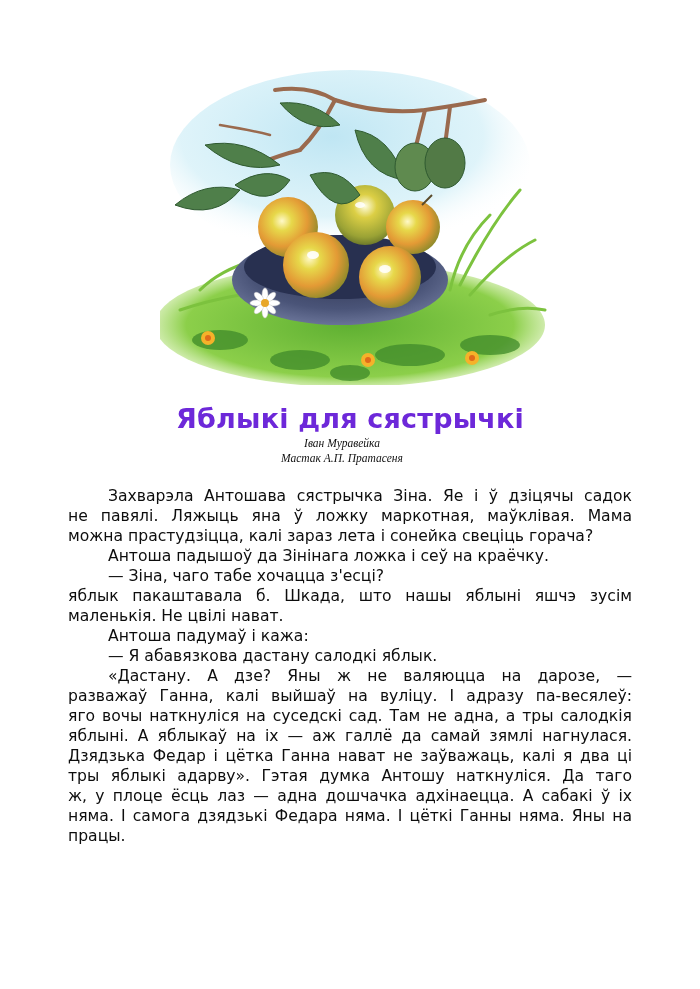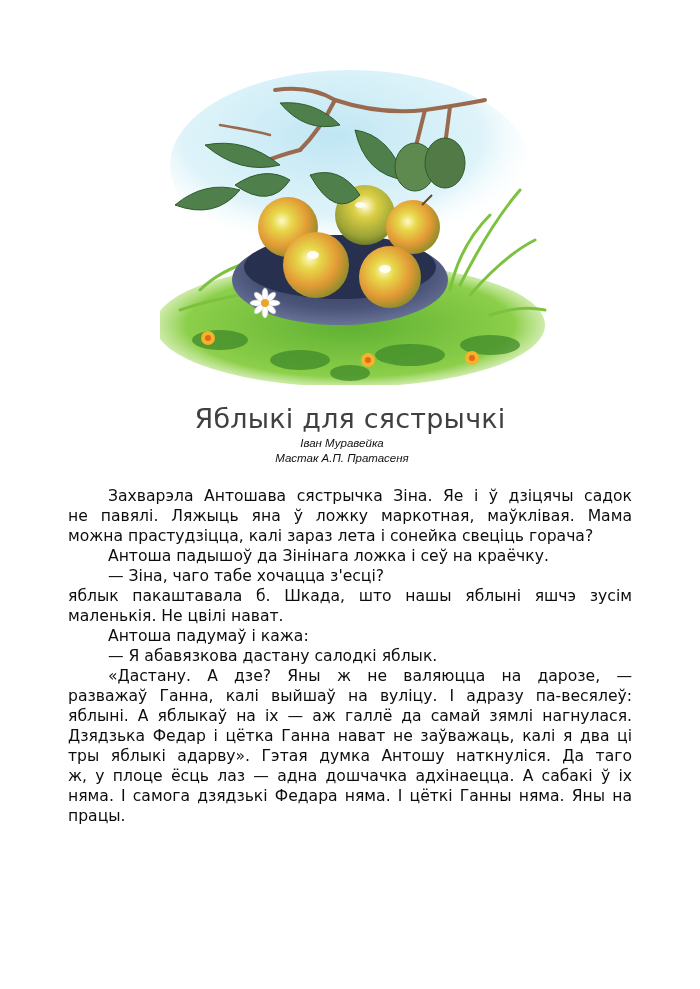--- a/index.html
+++ b/index.html
@@ -1,19 +1,19 @@
 <!DOCTYPE html>
 <html><head>
 <meta charset="utf-8">
 <style>
   html, body { margin: 0; padding: 0; background: #ffffff; }
   body { width: 700px; height: 989px; position: relative; overflow: hidden; font-family: "DejaVu Sans", sans-serif; color: #111; }
   .illustration { position: absolute; left: 160px; top: 55px; width: 390px; height: 330px; }
-  .title { position: absolute; left: 0; width: 700px; top: 402px; text-align: center; font-family: "DejaVu Sans", sans-serif; font-weight: normal; font-size: 27px; letter-spacing: 0.2px; color: #404040; margin: 0; line-height: 34px; }
-  .byline { position: absolute; left: 0; width: 684px; text-align: center; font-family: Liberation Sans, sans-serif; font-style: italic; font-size: 11.5px; color: #111; line-height: 15px; }
+  .title { position: absolute; left: 0; width: 700px; top: 402px; text-align: center; font-family: "DejaVu Sans", sans-serif; font-weight: bold; font-size: 27px; letter-spacing: 0.2px; color: #6d28d9; margin: 0; line-height: 34px; }
+  .byline { position: absolute; left: 0; width: 684px; text-align: center; font-family: Liberation Serif, serif; font-style: italic; font-size: 11.5px; color: #111; line-height: 15px; }
   .author { top: 436px; }
   .artist { top: 451px; }
   .story { position: absolute; left: 68px; top: 486px; width: 564px; font-size: 15.6px; line-height: 20px; color: #0d0d0d; }
   .line { display: block; white-space: nowrap; height: 20px; text-align: justify; text-align-last: justify; }
   .line.last { text-align-last: left; }
   .line.indent { padding-left: 40px; }
 </style>
 </head>
 <body>
 
@@ -152,20 +152,21 @@
   </div>
   <div>
     <span class="line indent last">Антоша падумаў і кажа:</span>
   </div>
   <div>
     <span class="line indent last">— Я абавязкова дастану салодкі яблык.</span>
   </div>
   <div>
     <span class="line indent">«Дастану. А дзе? Яны ж не валяюцца на дарозе, —</span>
     <span class="line">разважаў Ганна, калі выйшаў на вуліцу. І адразу па-весялеў:</span>
+    <span class="line">яго вочы наткнуліся на суседскі сад. Там не адна, а тры салодкія</span>
     <span class="line">яблыні. А яблыкаў на іх — аж галлё да самай зямлі нагнулася.</span>
     <span class="line">Дзядзька Федар і цётка Ганна нават не заўважаць, калі я два ці</span>
     <span class="line">тры яблыкі адарву». Гэтая думка Антошу наткнуліся. Да таго</span>
     <span class="line">ж, у плоце ёсць лаз — адна дошчачка адхінаецца. А сабакі ў іх</span>
     <span class="line">няма. І самога дзядзькі Федара няма. І цёткі Ганны няма. Яны на</span>
     <span class="line last">працы.</span>
   </div>
 </div>
 
 </body></html>

